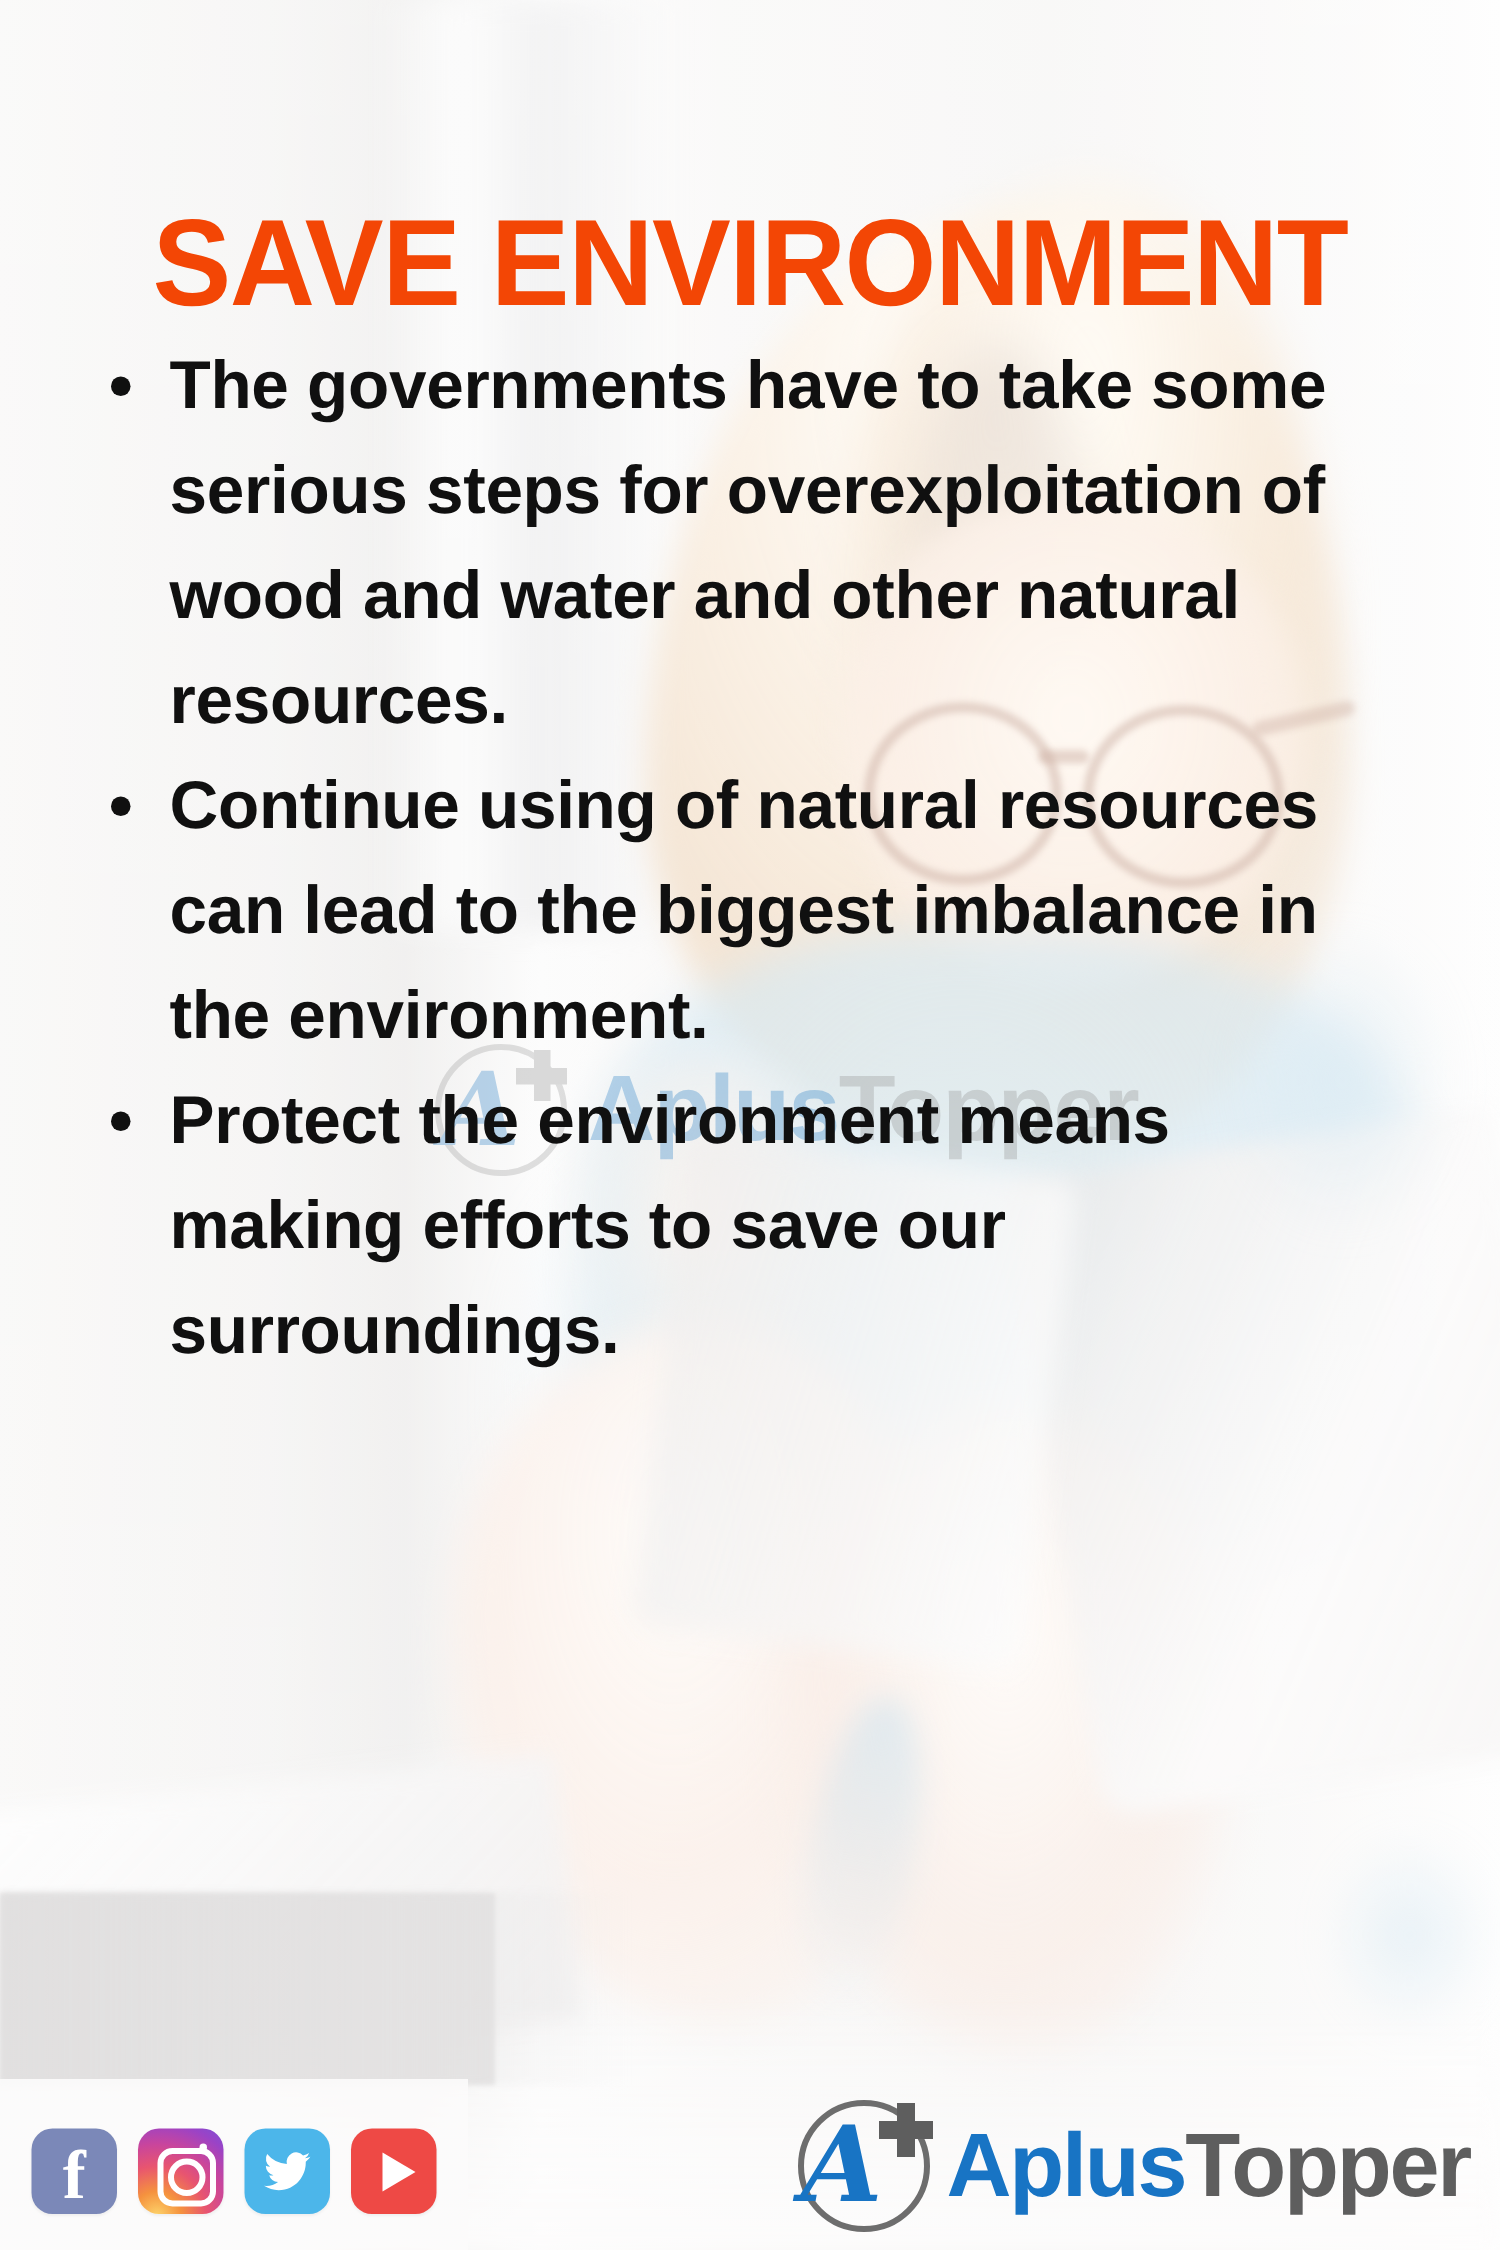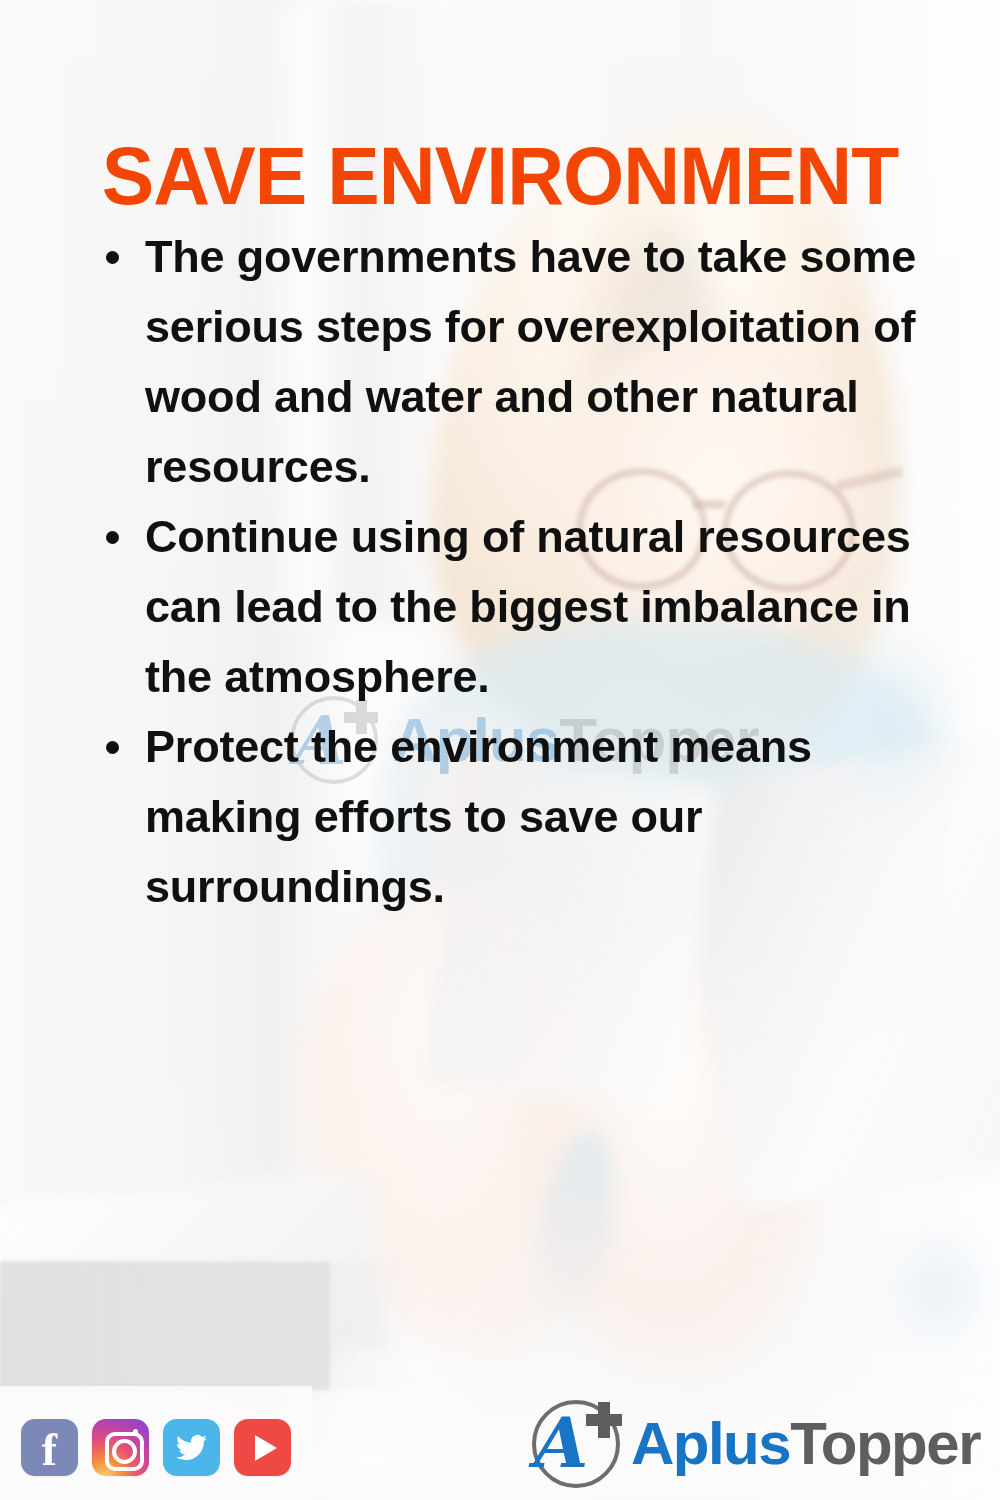--- a/index.html
+++ b/index.html
@@ -192,21 +192,21 @@
     font-weight:700;
     font-size:82px;line-height:86px;
     letter-spacing:-1px;
     color:#F34605;
     transform:scaleX(.96);
     white-space:nowrap;
   }
 
   
   .bullets{
-    position:absolute;left:88px;top:222px;width:890px;
+    position:absolute;left:56px;top:222px;width:890px;
     margin:0;padding:0;list-style:none;
   }
   .bullet{
     position:relative;
     padding-left:57px;
     color:#101010;
     font-weight:700;
     font-size:45px;
     line-height:70px;
     letter-spacing:-.2px;
@@ -330,21 +330,21 @@
 
   <h1 class="title">SAVE ENVIRONMENT</h1>
 
   <ul class="bullets">
     <li class="bullet">
       <span class="dot"></span>
       <span class="bullet-text">The governments have to take some serious steps for overexploitation of wood and water and other natural resources.</span>
     </li>
     <li class="bullet">
       <span class="dot"></span>
-      <span class="bullet-text">Continue using of natural resources can lead to the biggest imbalance in the atmosphere.</span>
+      <span class="bullet-text">Continue using of natural resources can lead to the biggest imbalance in the environment.</span>
     </li>
     <li class="bullet">
       <span class="dot"></span>
       <span class="bullet-text">Protect the environment means making efforts to save our surroundings.</span>
     </li>
   </ul>
 
   <div class="social">
     <a class="sicon s-fb">
       <span class="glyph">f</span>

